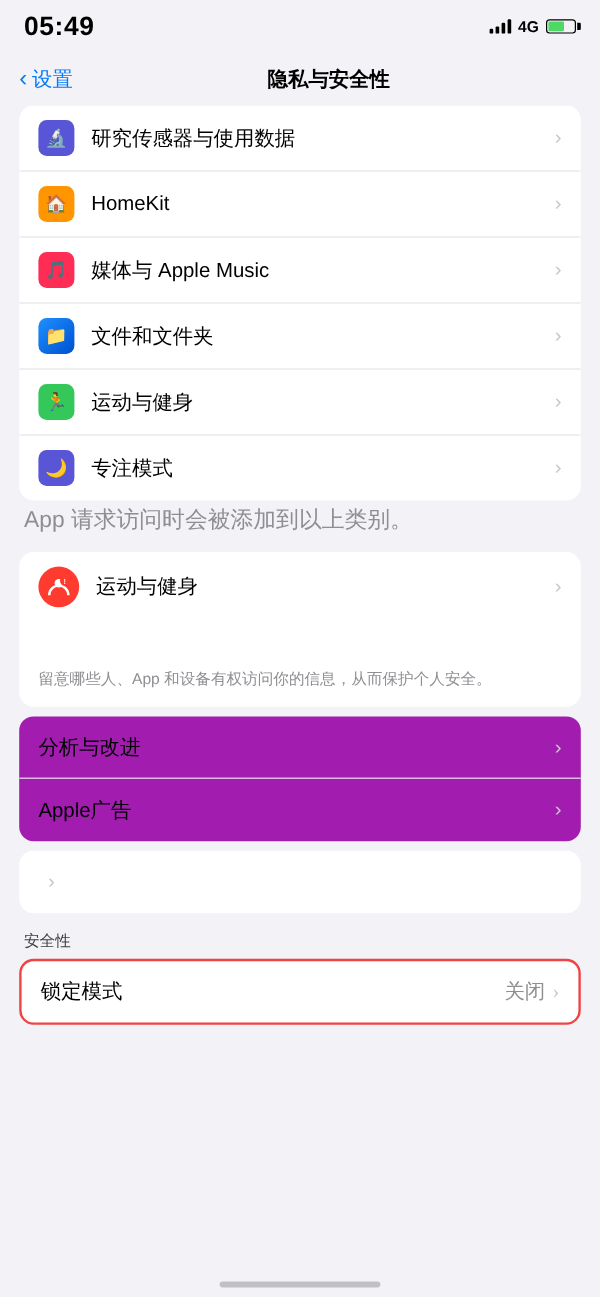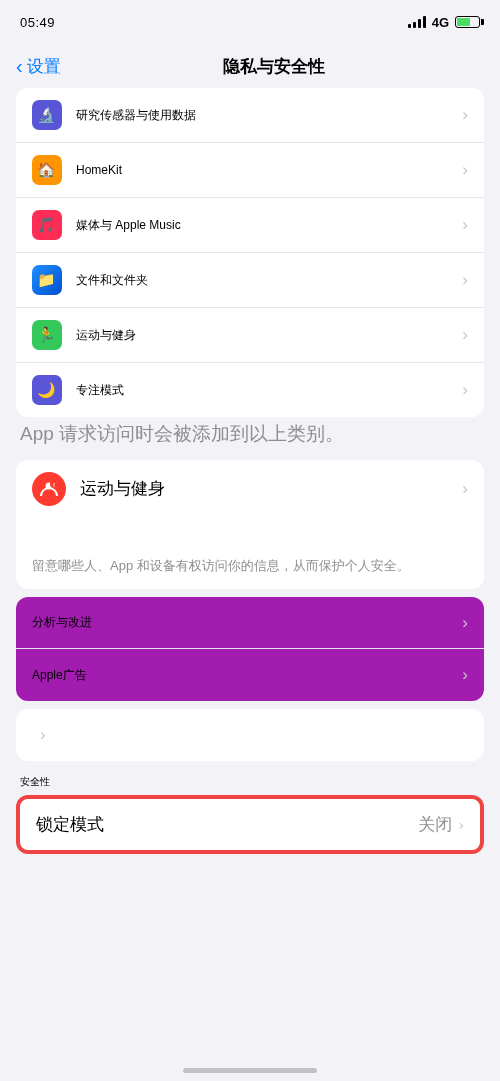--- a/index.html
+++ b/index.html
@@ -16,22 +16,22 @@
     
     .status-bar {
       height: 44px;
       background: #f2f2f7;
       display: flex;
       align-items: center;
       justify-content: space-between;
       padding: 0 20px;
     }
     .status-time {
-      font-size: 13px;
-      font-weight: 400;
+      font-size: 22px;
+      font-weight: 700;
       letter-spacing: 0.5px;
     }
     .status-icons {
       display: flex;
       align-items: center;
       gap: 6px;
       font-size: 13px;
       font-weight: 600;
     }
     .signal-bars {
@@ -137,21 +137,21 @@
       margin-right: 14px;
       flex-shrink: 0;
       display: flex;
       align-items: center;
       justify-content: center;
       font-size: 16px;
     }
 
     .item-label {
       flex: 1;
-      font-size: 12px;
+      font-size: 17px;
       color: #000;
     }
 
     .chevron-right {
       color: #c7c7cc;
       font-size: 17px;
       margin-left: 8px;
     }
 
     .note-text {
@@ -195,21 +195,21 @@
     .privacy-card {
       background: #fff;
       border-radius: 12px;
       margin-bottom: 8px;
       overflow: hidden;
     }
     .lockdown-card {
       background: #fff;
       border-radius: 12px;
       overflow: hidden;
-      border: 4px solid #ef4444;
+      border: 2px solid #ef4444;
     }
     .lockdown-item {
       display: flex;
       align-items: center;
       justify-content: space-between;
       padding: 14px 16px;
       cursor: pointer;
     }
     .lockdown-item-label {
       font-size: 17px;
@@ -365,21 +365,21 @@
       <span class="chevron-right">›</span>
     </div>
   </div>
 
   <div class="privacy-card">
     <div class="list-item" style="border-bottom:none;">
       <span class="chevron-right">›</span>
     </div>
   </div>
 
-  <div style="font-size:10px; color:#000000; padding: 6px 4px 6px;">安全性</div>
+  <div style="font-size:13px; color:#404040; padding: 6px 4px 6px;">安全性</div>
 
   <div class="lockdown-card">
     <div class="lockdown-item">
       <span class="lockdown-item-label">锁定模式</span>
       <div class="lockdown-item-value">
         <span>关闭</span>
         <span style="color:#c7c7cc; font-size:17px;">›</span>
       </div>
     </div>
   </div>

